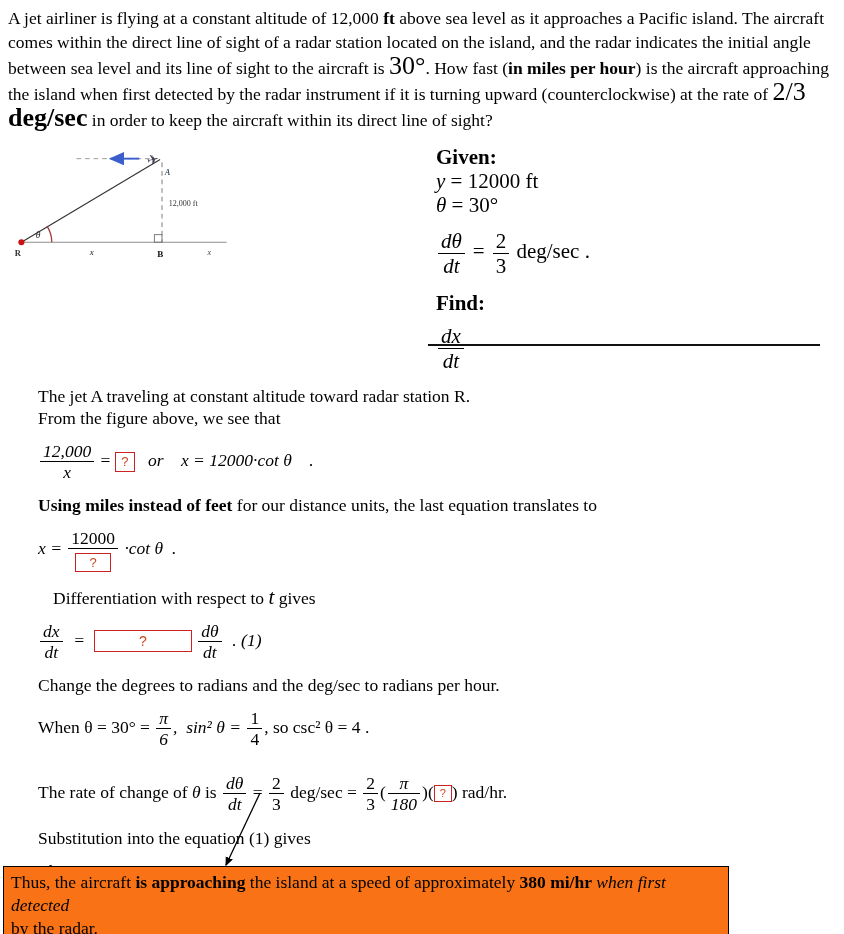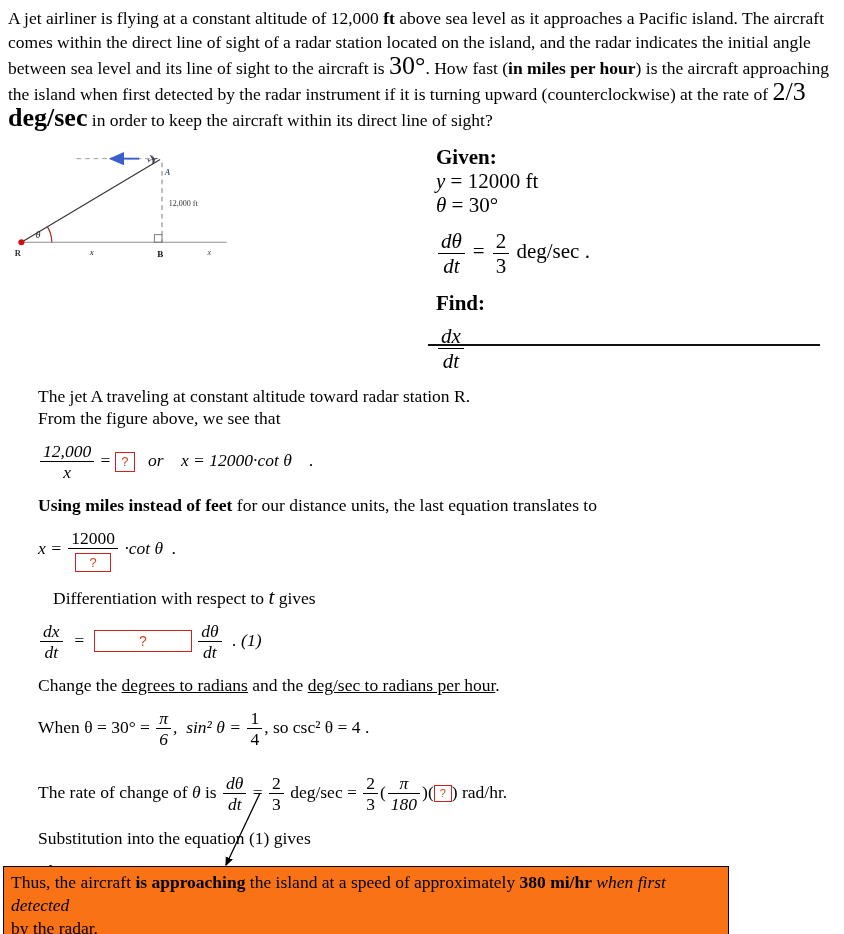--- a/index.html
+++ b/index.html
@@ -4,21 +4,21 @@
 <style>
   * { margin:0; padding:0; box-sizing:border-box; }
   html,body { background:#fff; }
   body { font-family:"Liberation Serif", serif; color:#000; }
   .page { position:relative; width:844px; height:934px; background:#fff; overflow:hidden; }
 
   .problem { position:absolute; left:8px; top:6px; width:834px; font-size:17.5px; line-height:24px; }
   .b { font-weight:bold; }
   .big { font-size:26px; }
   .i { font-style:italic; }
-  .u { text-decoration:underline; }
+  .u { }
   .pre { white-space:pre-wrap;font-style:italic; }
 
   .figure { position:absolute; left:10px; top:146px; }
 
   .given { position:absolute; left:436px; top:146px; width:330px; font-size:21px; line-height:23px; }
   .g-line { margin-bottom:1px; }
   .g-rate { margin:4px 0 6px 0; }
   .g-eq { margin:0 6px; }
   .given-rule { position:absolute; left:428px; top:344px; width:392px; height:2px; background:#111; }
 

